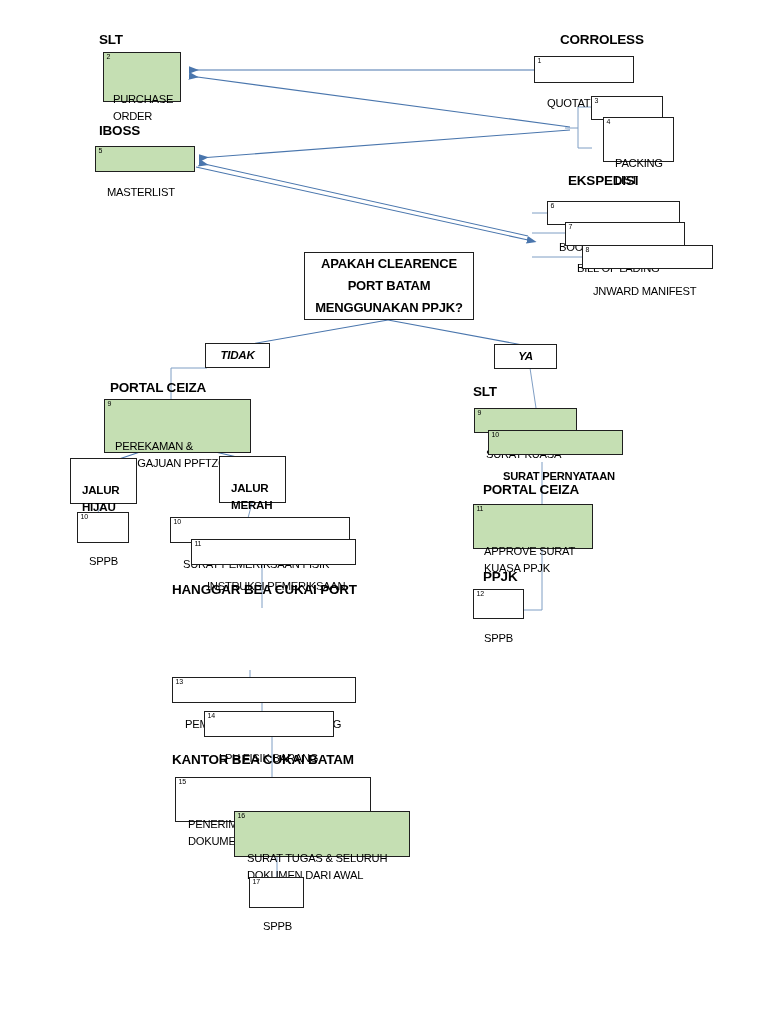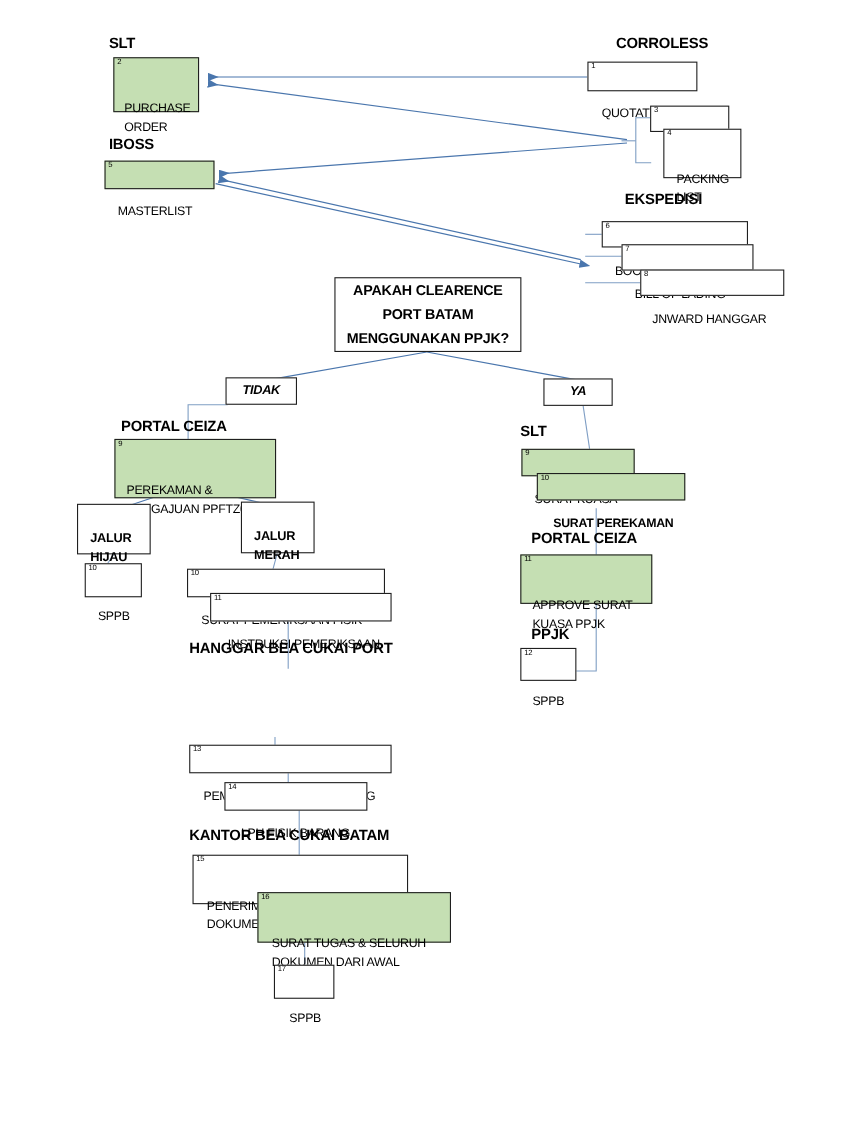--- a/index.html
+++ b/index.html
@@ -196,21 +196,21 @@
     <span class="body" style="display:block;padding-left:6px;padding-top:2px;">BOOKING CONFIRM</span>
   </div>
 
   <div class="node" style="left:565px; top:222px; width:120px; height:24px;">
     <span class="num">7</span>
     <span class="body" style="display:block;padding-left:6px;padding-top:2px;">BILL OF LADING</span>
   </div>
 
   <div class="node" style="left:582px; top:245px; width:131px; height:24px;">
     <span class="num">8</span>
-    <span class="body" style="display:block;padding-left:5px;padding-top:2px;">JNWARD HANGGAR</span>
+    <span class="body" style="display:block;padding-left:5px;padding-top:2px;">JNWARD MANIFEST</span>
   </div>
 
   <div class="node decision" style="left:304px; top:252px; width:170px; height:68px;">
     <span>APAKAH CLEARENCE</span>
     <span>PORT BATAM</span>
     <span>MENGGUNAKAN PPJK?</span>
   </div>
 
   <div class="node center" style="left:205px; top:343px; width:65px; height:25px;">TIDAK</div>
 
@@ -247,21 +247,21 @@
     <span class="body" style="display:block;padding-left:10px;padding-top:3px;">INSTRUKSI PEMERIKSAAN</span>
   </div>
 
   <div class="node green" style="left:474px; top:408px; width:103px; height:25px;">
     <span class="num">9</span>
     <span class="body" style="display:block;padding-left:6px;padding-top:2px;">SURAT KUASA</span>
   </div>
 
   <div class="node green" style="left:488px; top:430px; width:135px; height:25px;">
     <span class="num">10</span>
-    <span class="body" style="display:block;padding-left:9px;padding-top:2px;font-weight:bold;">SURAT PEREKAMAN</span>
+    <span class="body" style="display:block;padding-left:9px;padding-top:2px;font-weight:bold;">SURAT PERNYATAAN</span>
   </div>
 
   <div class="node green" style="left:473px; top:504px; width:120px; height:45px;">
     <span class="num">11</span>
     <span class="body" style="display:block;padding-left:5px;padding-top:3px;">APPROVE SURAT
 KUASA PPJK</span>
   </div>
 
   <div class="node" style="left:473px; top:589px; width:51px; height:30px;">
     <span class="num">12</span>

